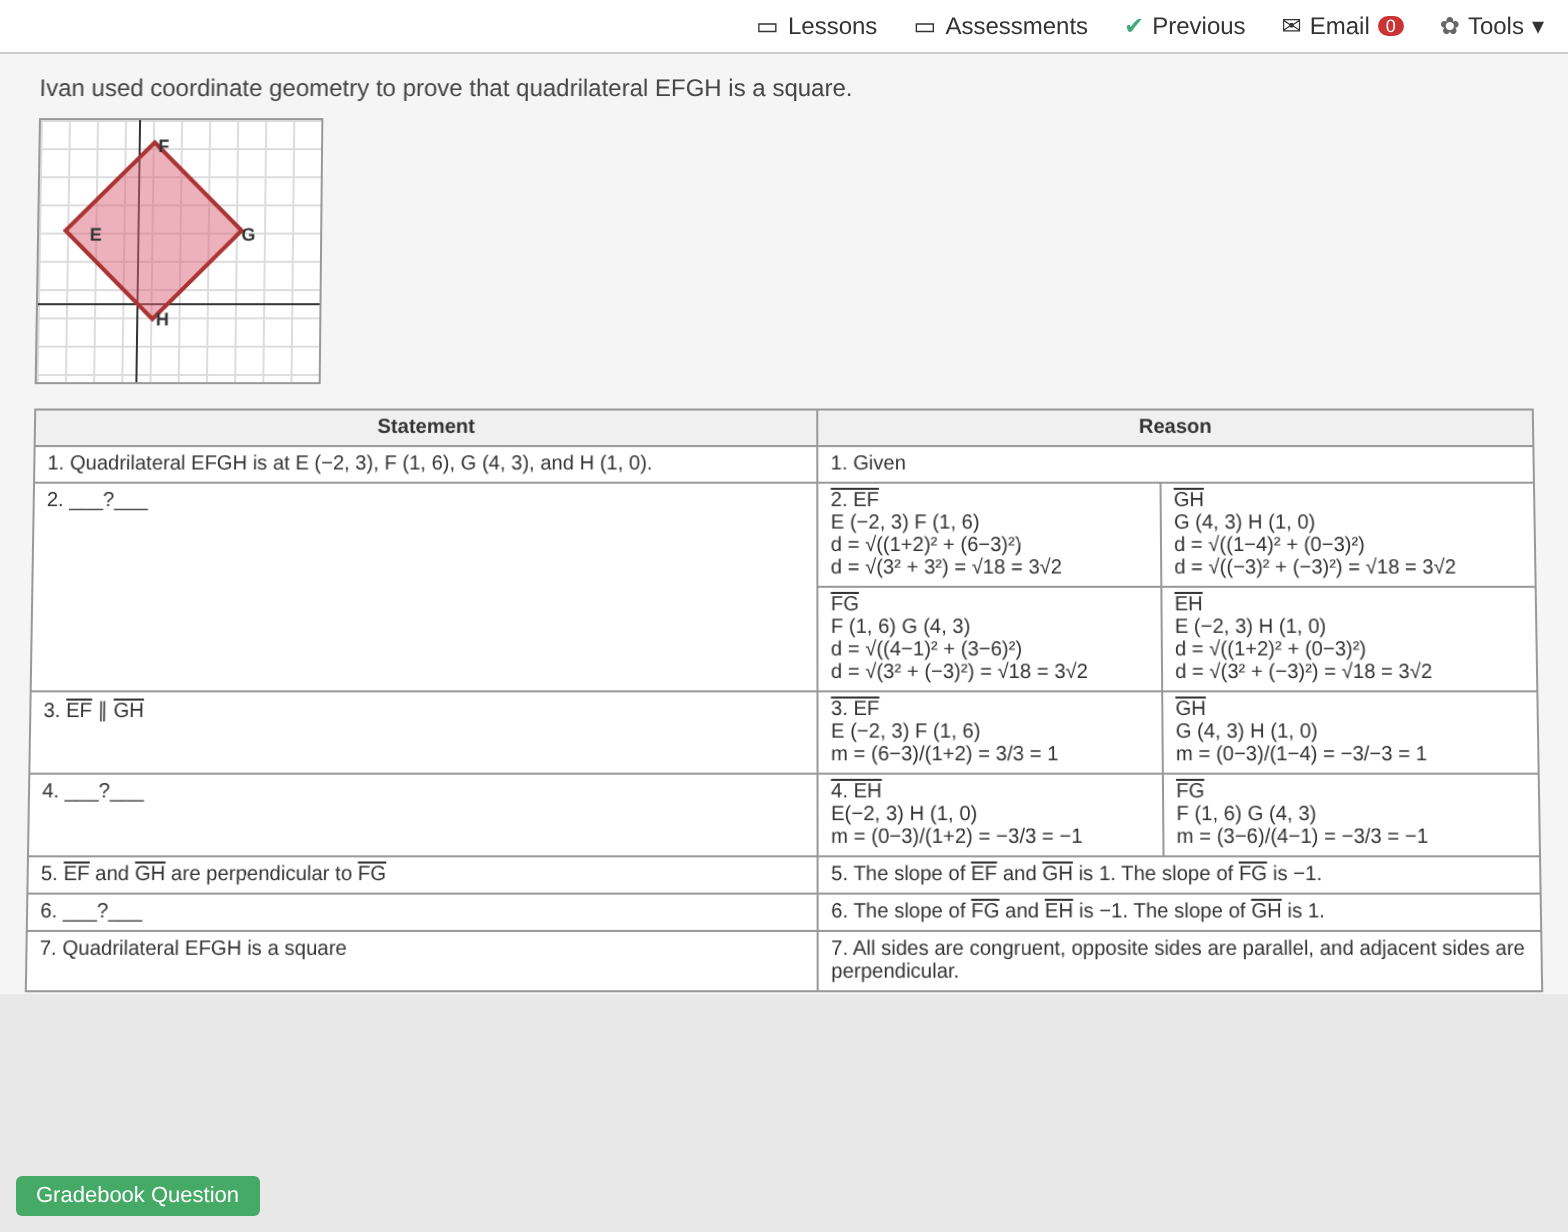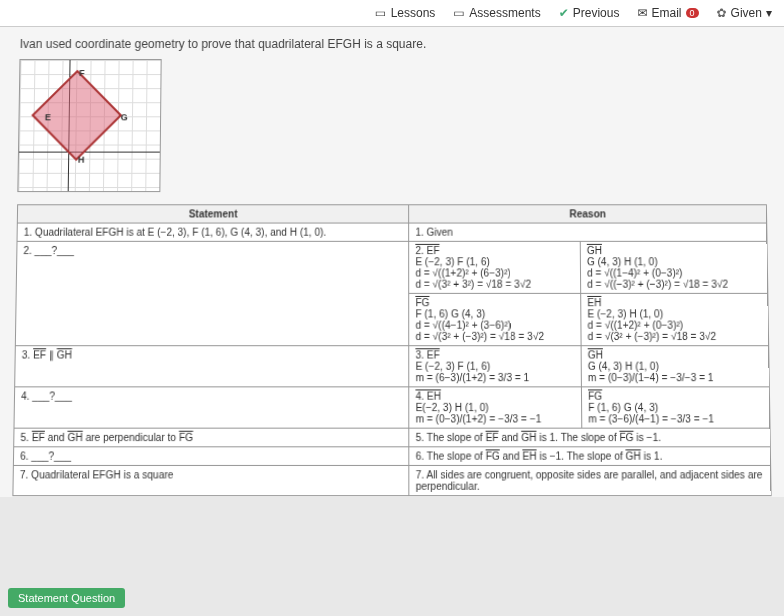--- a/index.html
+++ b/index.html
@@ -39,21 +39,21 @@
     </span>
   <span>
       <span class="check">✔</span>
       <span>Previous</span>
     </span>
   <span>
       <span>✉</span>
       <span>Email</span>
       <span class="badge">0</span>
     </span>
-  <span><span class="gear">✿</span><span>Given</span> ▾</span>
+  <span><span class="gear">✿</span><span>Tools</span> ▾</span>
 </div>
 
 <div class="content">
   <div class="prompt">Ivan used coordinate geometry to prove that quadrilateral EFGH is a square.</div>
 
   <div class="graph">
     <div class="grid"></div>
     <div class="axis-x"></div>
     <div class="axis-y"></div>
     <div class="diamond"></div>
@@ -108,13 +108,13 @@
         </tr>
 
     <tr>
           <td>7. Quadrilateral EFGH is a square</td>
           <td colspan="2">7. All sides are congruent, opposite sides are parallel, and adjacent sides are perpendicular.</td>
         </tr>
   </tbody>
     </table>
 </div>
 
-<div class="prev-btn">Statement Question</div>
+<div class="prev-btn">Gradebook Question</div>
 
 </body></html>

